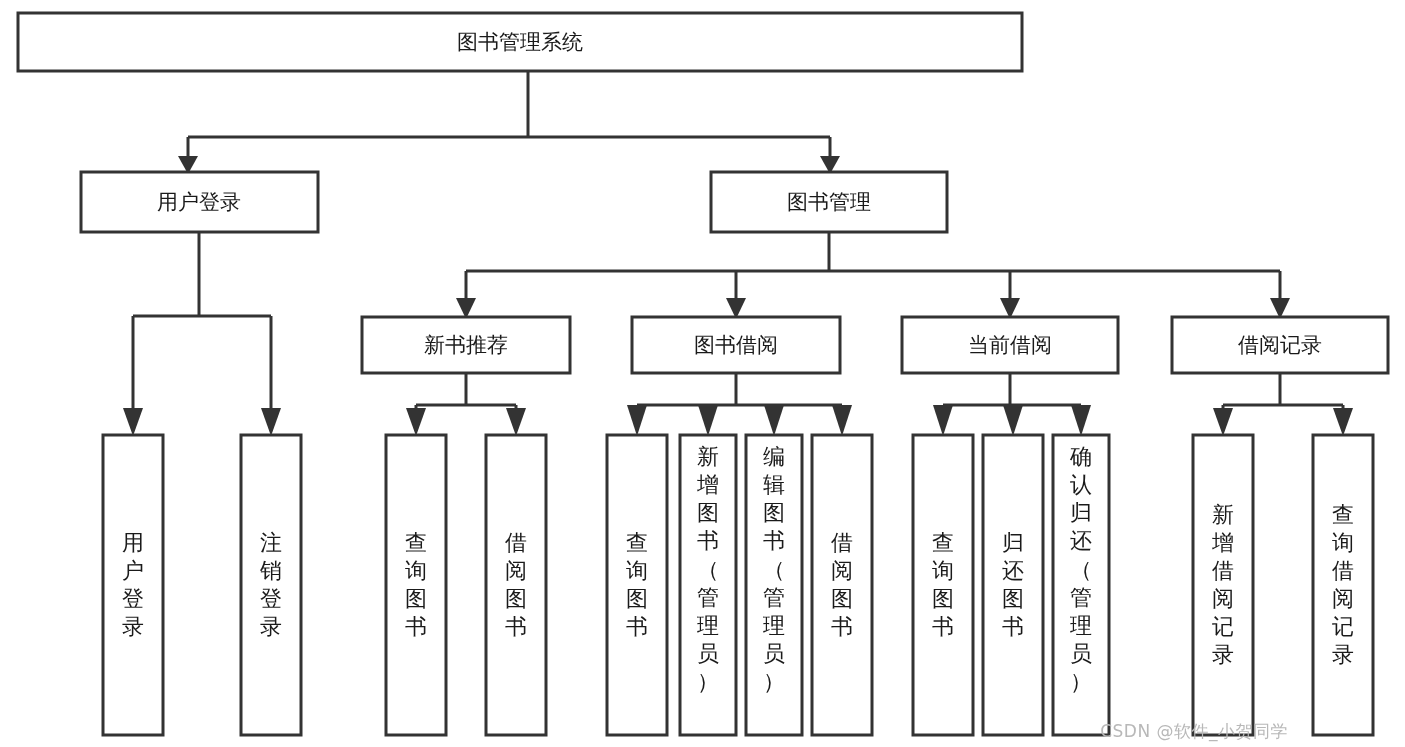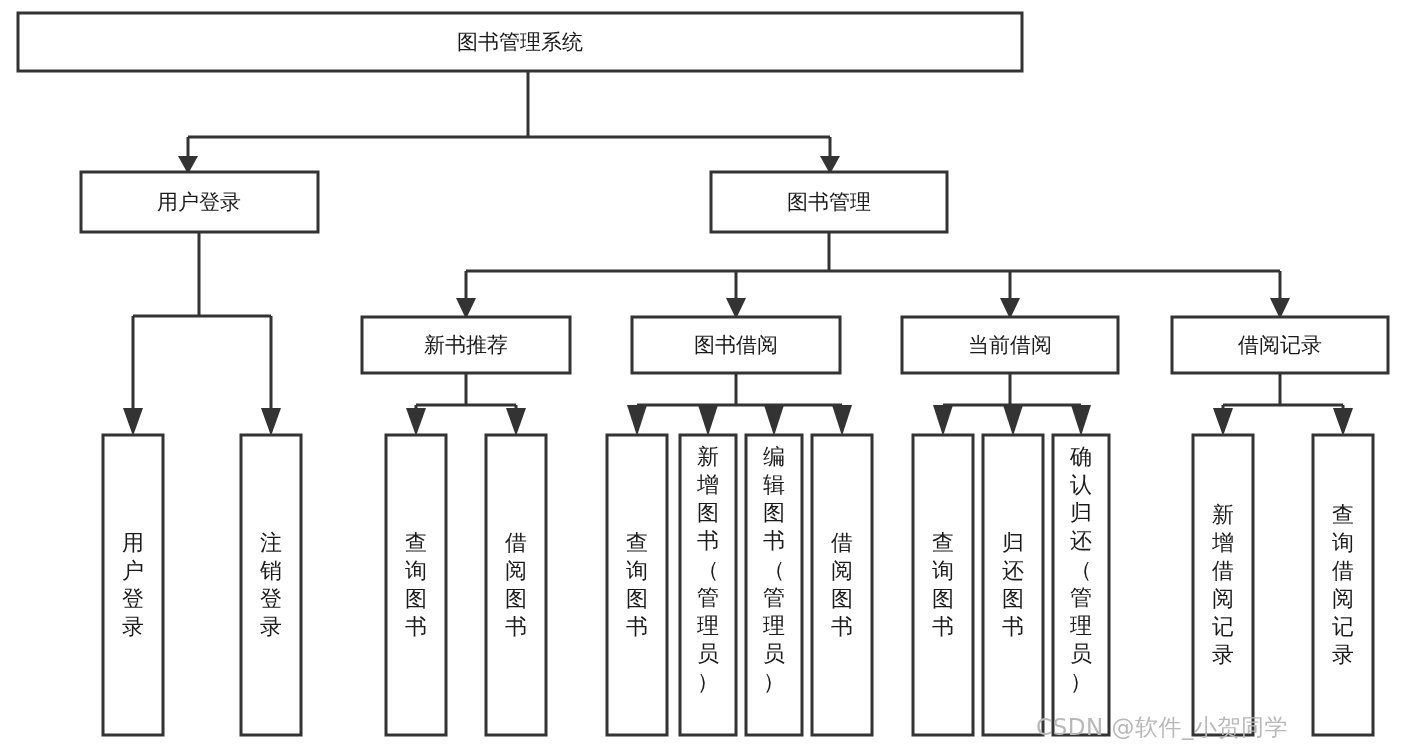--- a/index.html
+++ b/index.html
@@ -52,21 +52,21 @@
     font-size: 21px;
     fill: #1a1a1a;
     text-anchor: middle;
     dominant-baseline: middle;
   }
   .watermark {
     position: absolute;
     right: 8px;
     bottom: 4px;
     font-family: "DejaVu Sans", "Liberation Sans", sans-serif;
-    font-size: 23px;
+    font-size: 17px;
     color: #b8b8b8;
     white-space: nowrap;
     letter-spacing: 0.5px;
   }
   .vlabel-wrap {
     position: absolute;
     display: flex;
     flex-direction: column;
     align-items: center;
     justify-content: flex-start;

